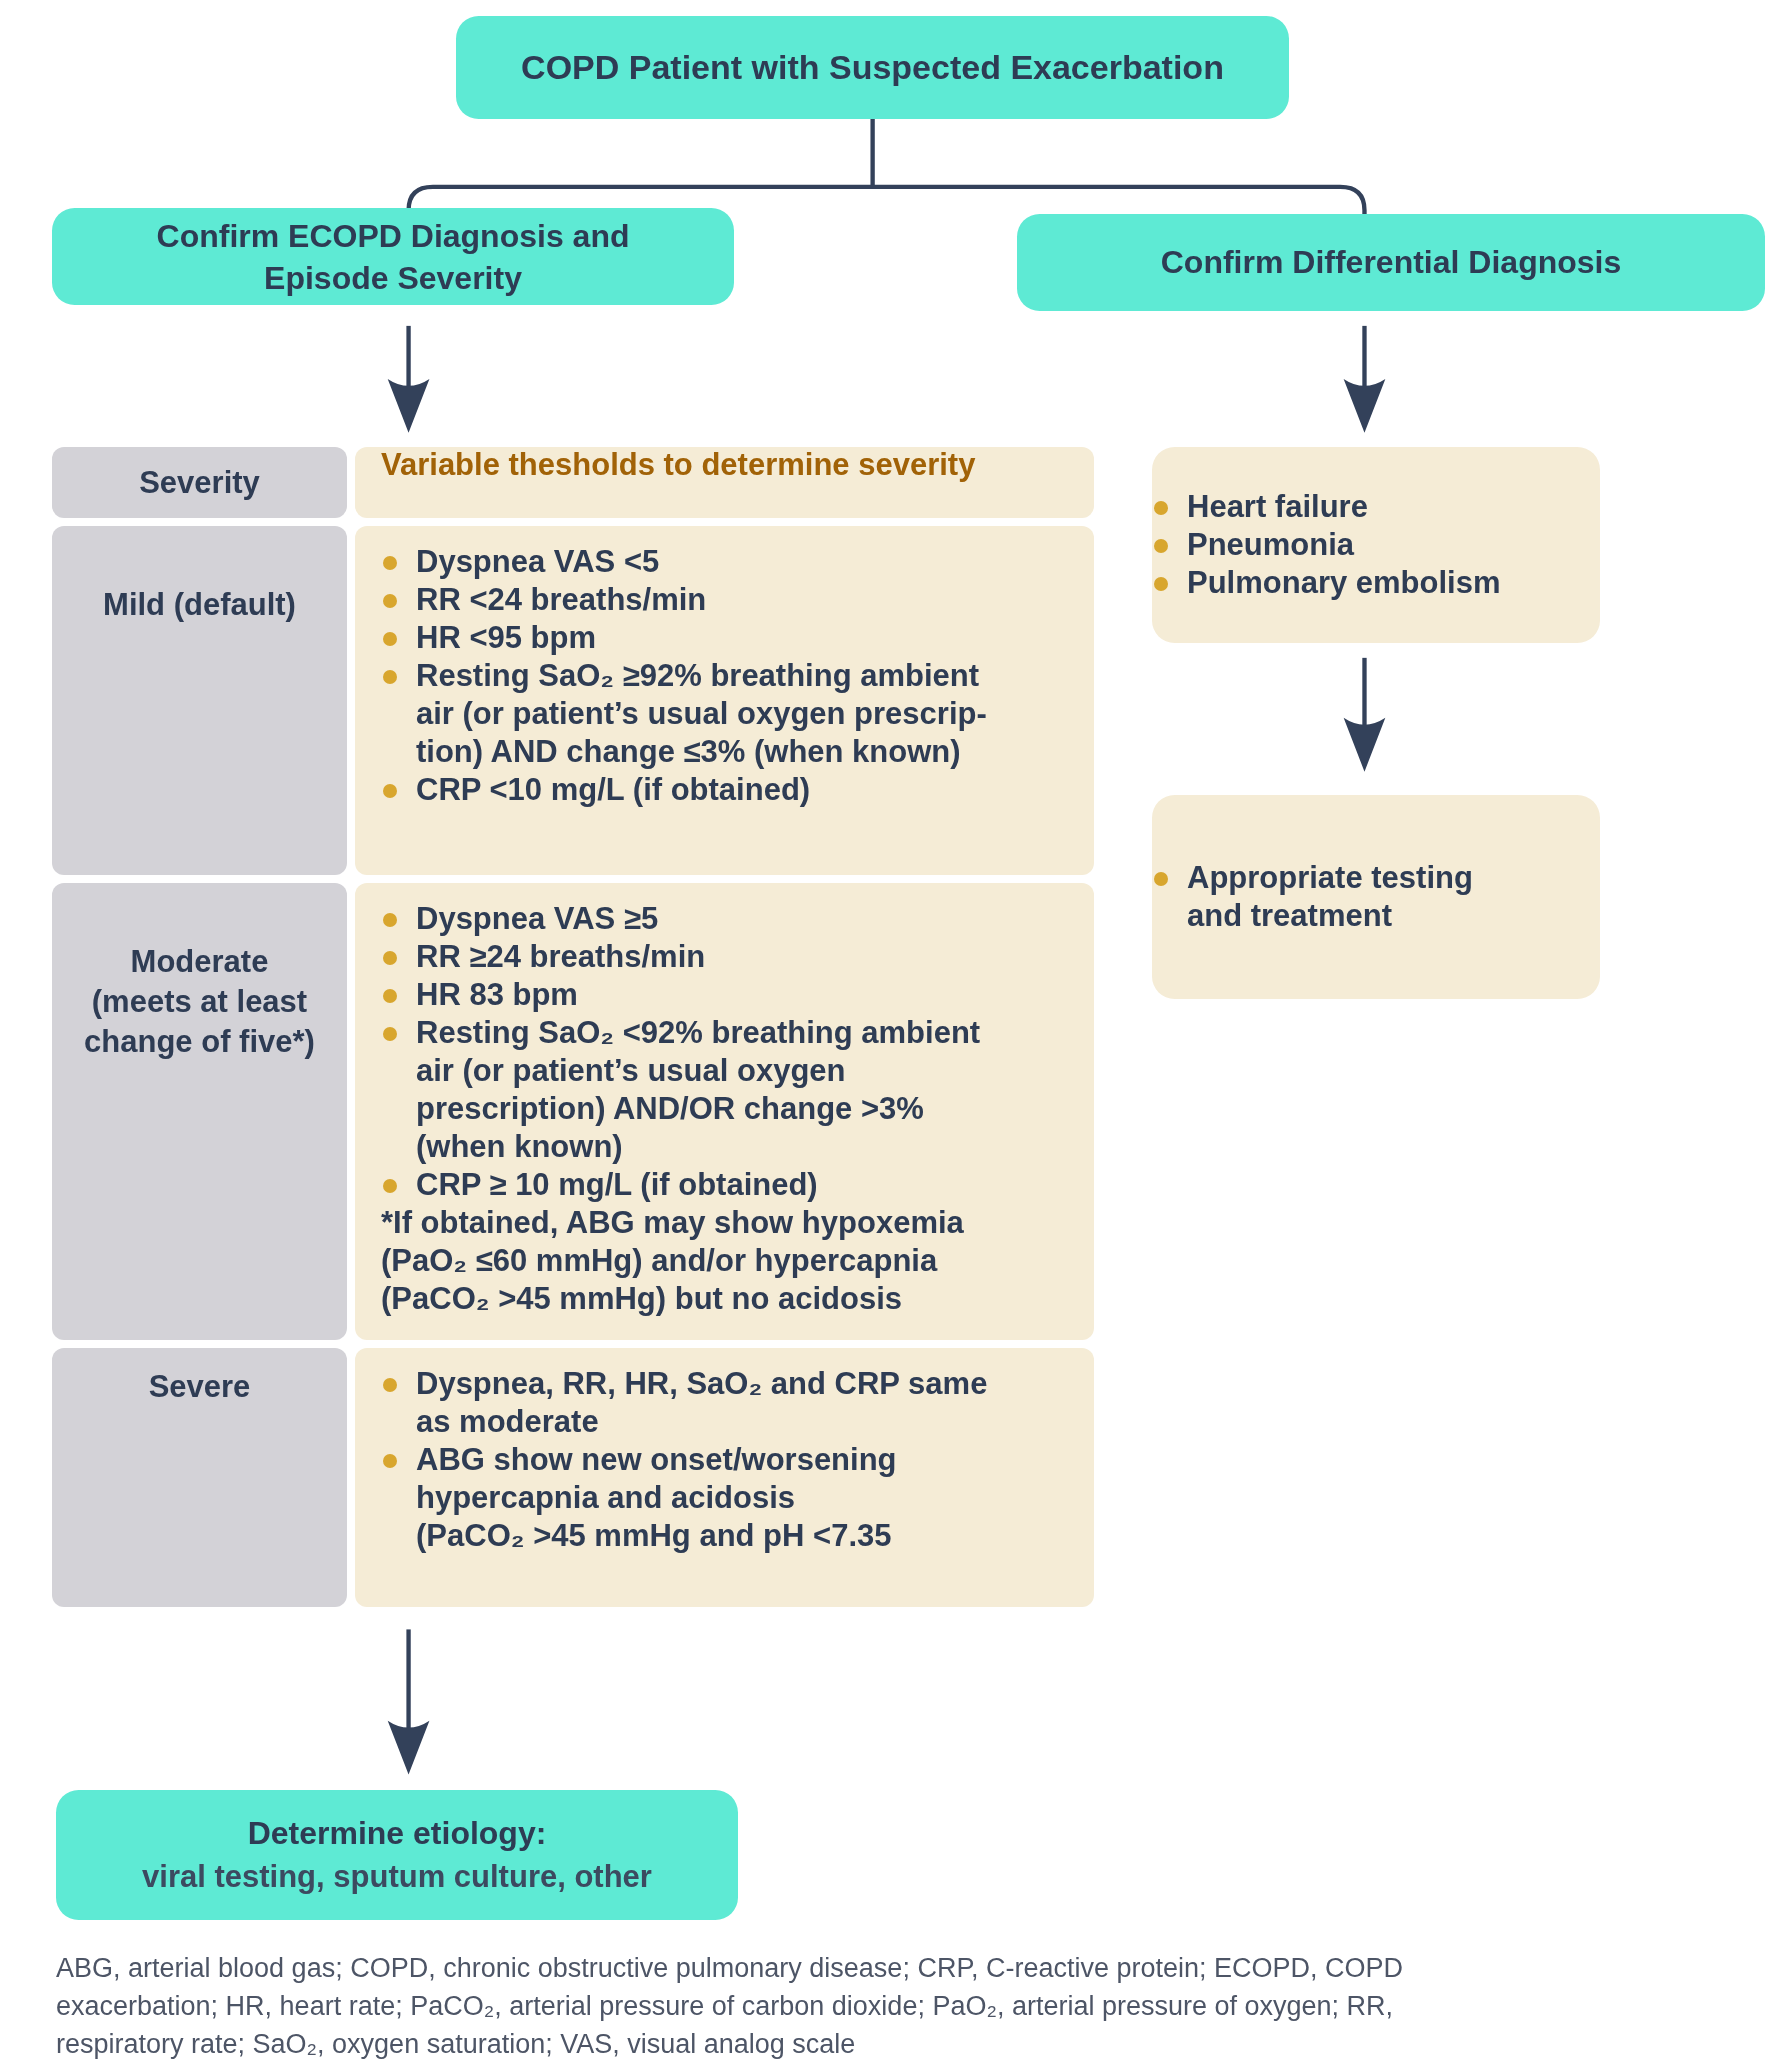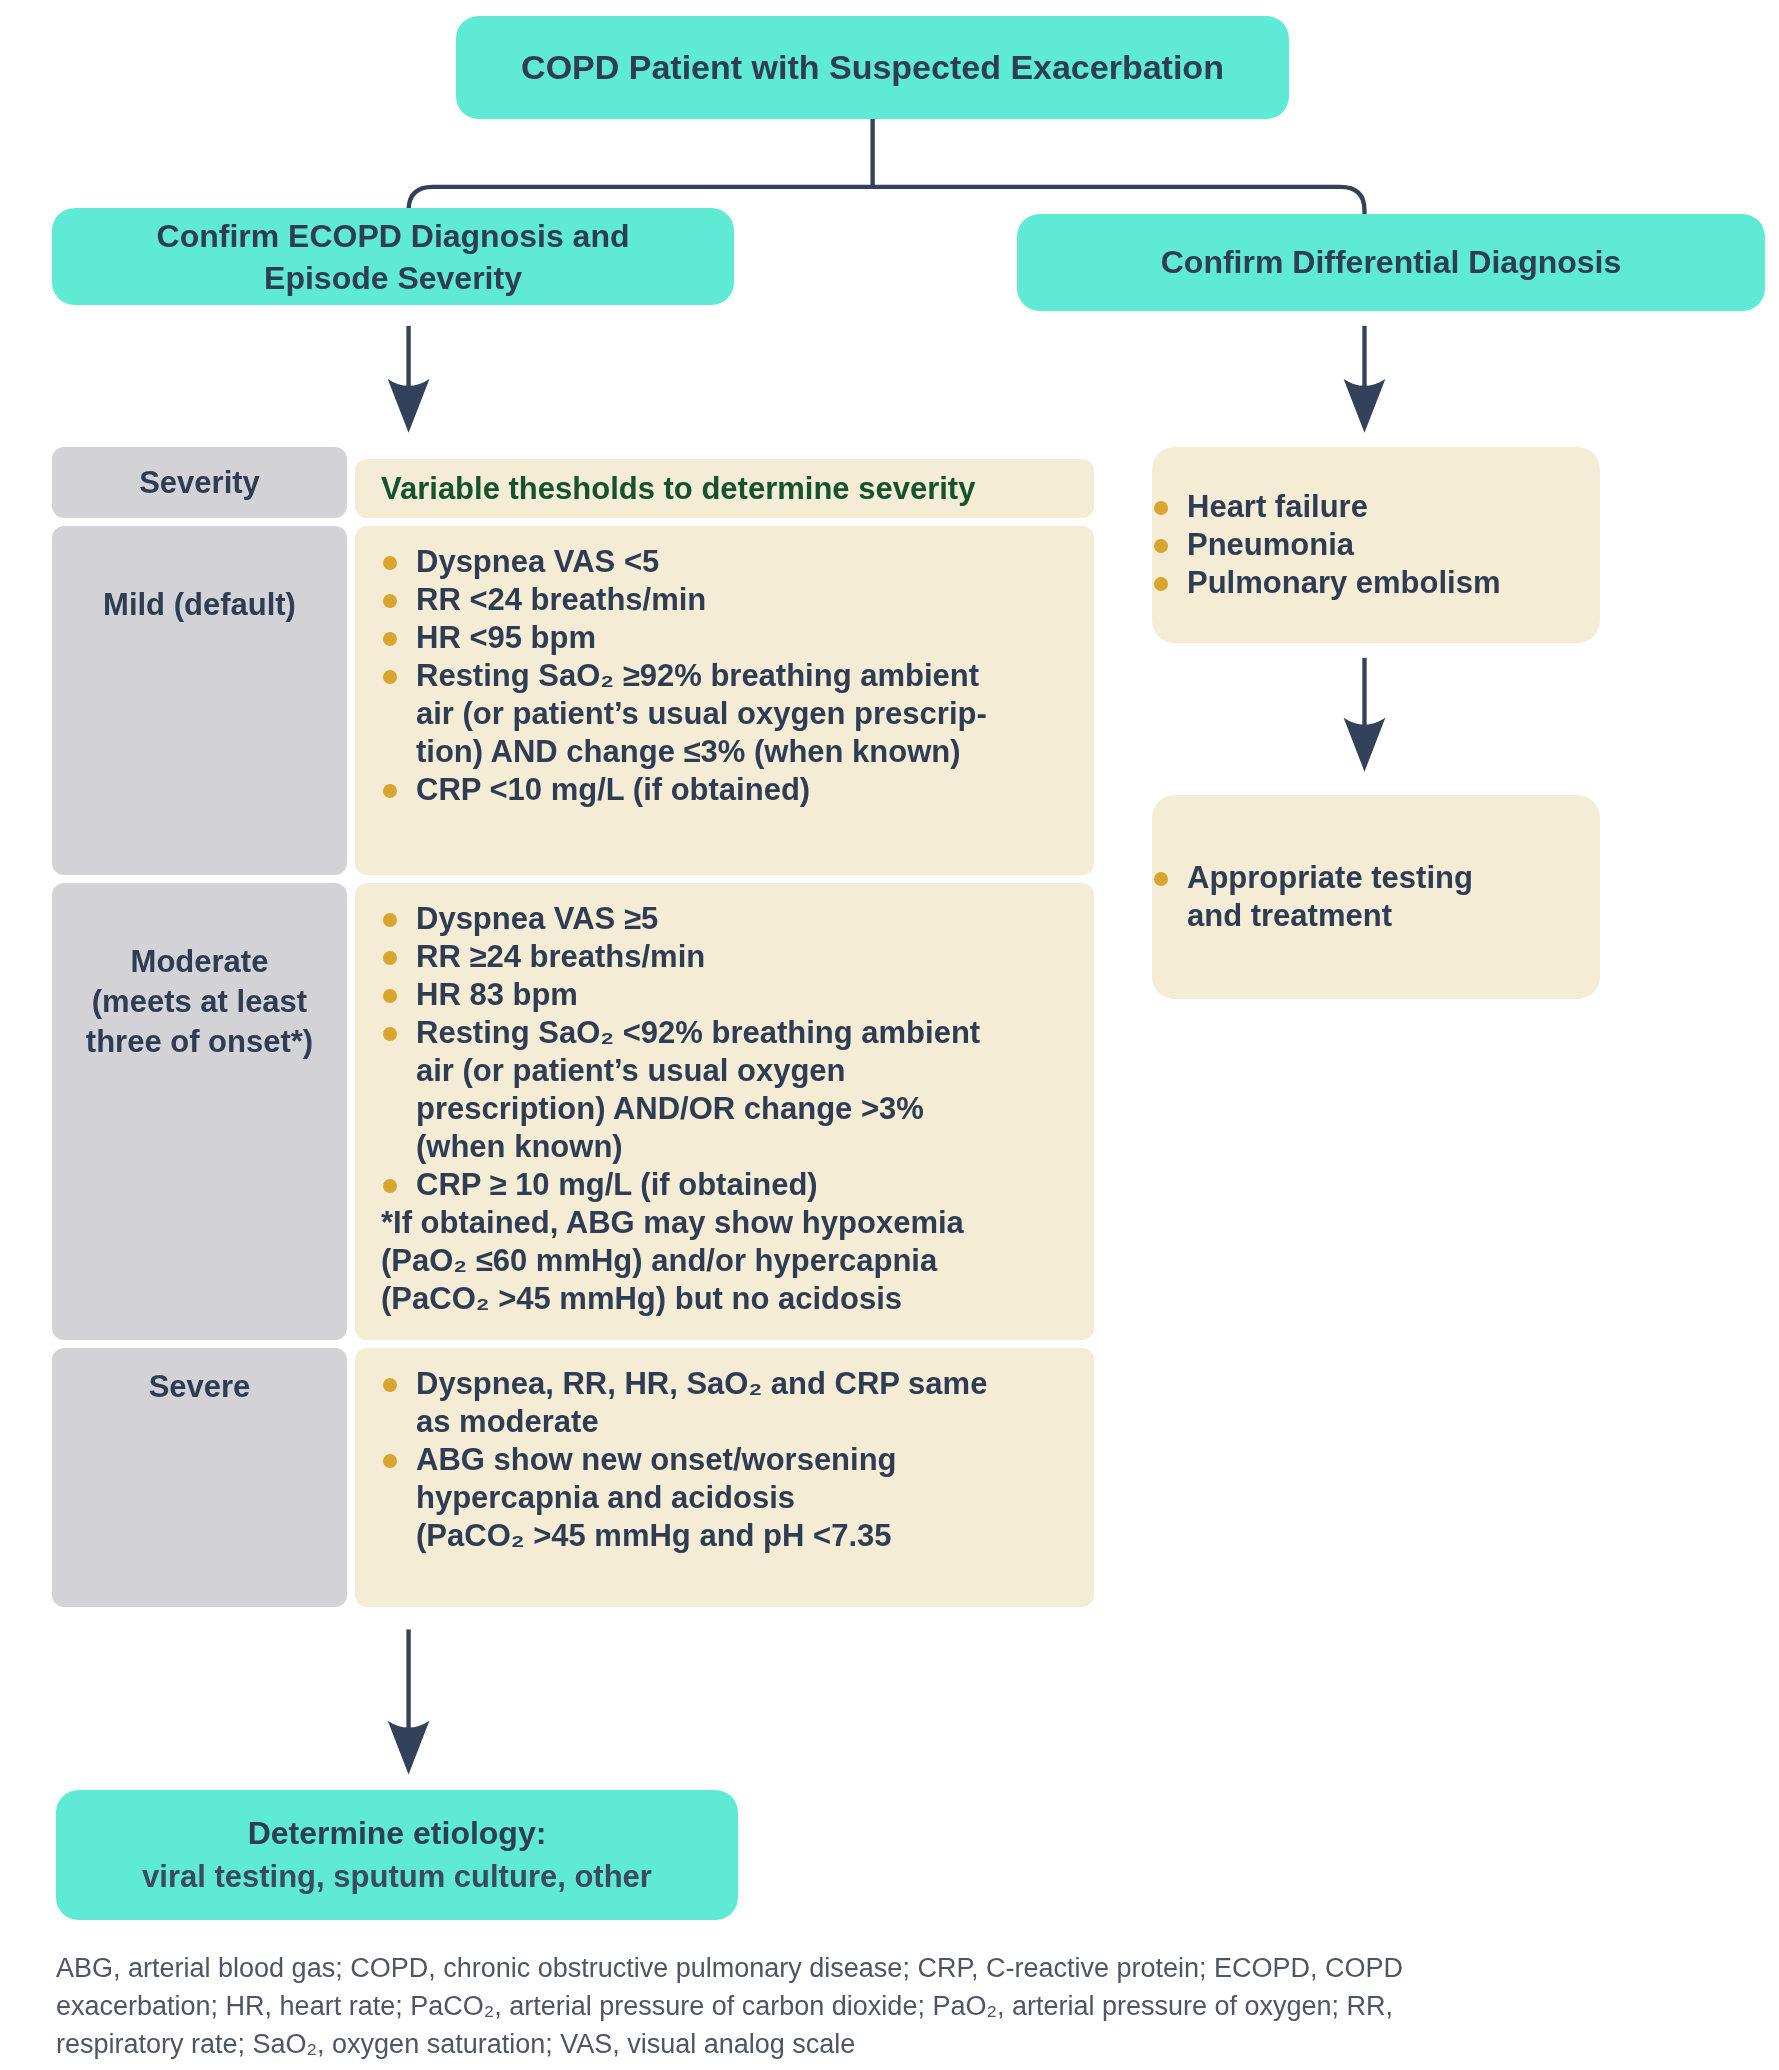--- a/index.html
+++ b/index.html
@@ -12,21 +12,21 @@
   .title-lg{font-size:34px;font-weight:bold;color:#2e3c54;line-height:43px;}
   .cell{box-sizing:border-box;border-radius:12px;}
   .grid{position:absolute;left:52px;top:447px;display:grid;grid-template-columns:295px 739px;grid-template-rows:71px 349px 457px 259px;column-gap:12px;row-gap:11.3px;gap:8px;}
   .label-cell{background:#d3d2d7;text-align:center;font-weight:bold;font-size:31px;color:#2e3c54;line-height:40px;padding-top:19px;}
   .label-center{padding-top:0;display:flex;align-items:center;justify-content:center;}
   .content-cell{background:#f5ecd6;padding:17.4px 22.6px 10.4px 26px;}
   .blist{list-style:none;margin:0;padding:0;}
   .blist li{position:relative;padding-left:35px;font-size:31px;font-weight:bold;color:#2e3c54;line-height:38px;white-space:pre-line;}
   .blist li::before{content:"";position:absolute;left:1.7px;top:13px;width:14px;height:14px;border-radius:50%;background:#d8a62e;}
   .note-line{font-size:31px;font-weight:bold;color:#2e3c54;line-height:38px;white-space:pre-line;}
-  .header-content{display:flex;align-items:center;padding-left:26px;font-size:31px;font-weight:bold;color:#14532d;margin-top:12px;}
+  .header-content{display:flex;padding-left:26px;font-size:31px;font-weight:bold;color:#a16207;}
   .cream-list-box{position:absolute;background:#f5ecd6;border-radius:22.6px;display:flex;align-items:center;box-sizing:border-box;}
   .etio-title{font-size:32px;font-weight:bold;color:#2e3c54;line-height:43px;}
   .etio-sub{font-size:31px;font-weight:bold;color:#3c4a60;line-height:43px;}
   .footnote{position:absolute;left:56px;top:1949px;width:1669px;font-size:27px;line-height:38px;color:#4d5566;white-space:pre-line;}
   svg.overlay{position:absolute;left:0;top:0;pointer-events:none;}
 </style>
 </head>
 <body>
 
 <div class="canvas">
@@ -82,21 +82,21 @@
         <li>Resting SaO₂ ≥92% breathing ambient
 air (or patient’s usual oxygen prescrip-
 tion) AND change ≤3% (when known)</li>
         <li>CRP &lt;10 mg/L (if obtained)</li>
       </ul>
     </div>
 
     <div class="cell label-cell prewrap">
       <span>Moderate
 (meets at least
-three of onset*)</span>
+change of five*)</span>
     </div>
     <div class="cell content-cell">
       <ul class="blist">
         <li>Dyspnea VAS ≥5</li>
         <li>RR ≥24 breaths/min</li>
         <li>HR 83 bpm</li>
         <li>Resting SaO₂ &lt;92% breathing ambient
 air (or patient’s usual oxygen
 prescription) AND/OR change &gt;3%
 (when known)</li>

